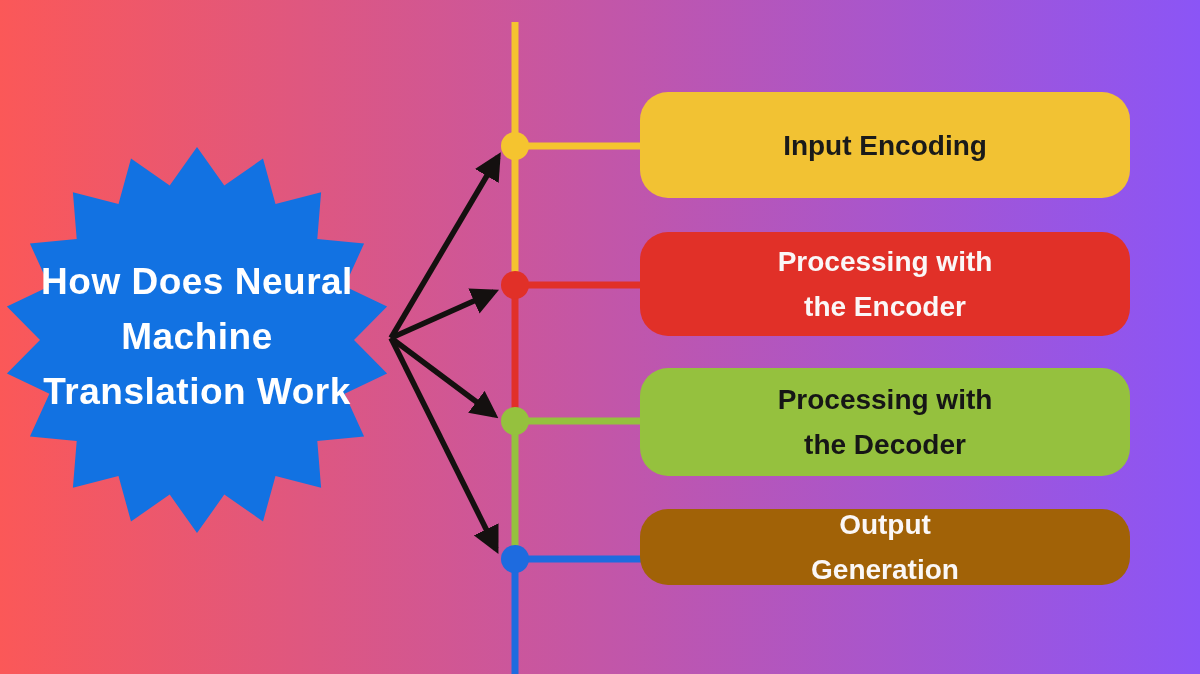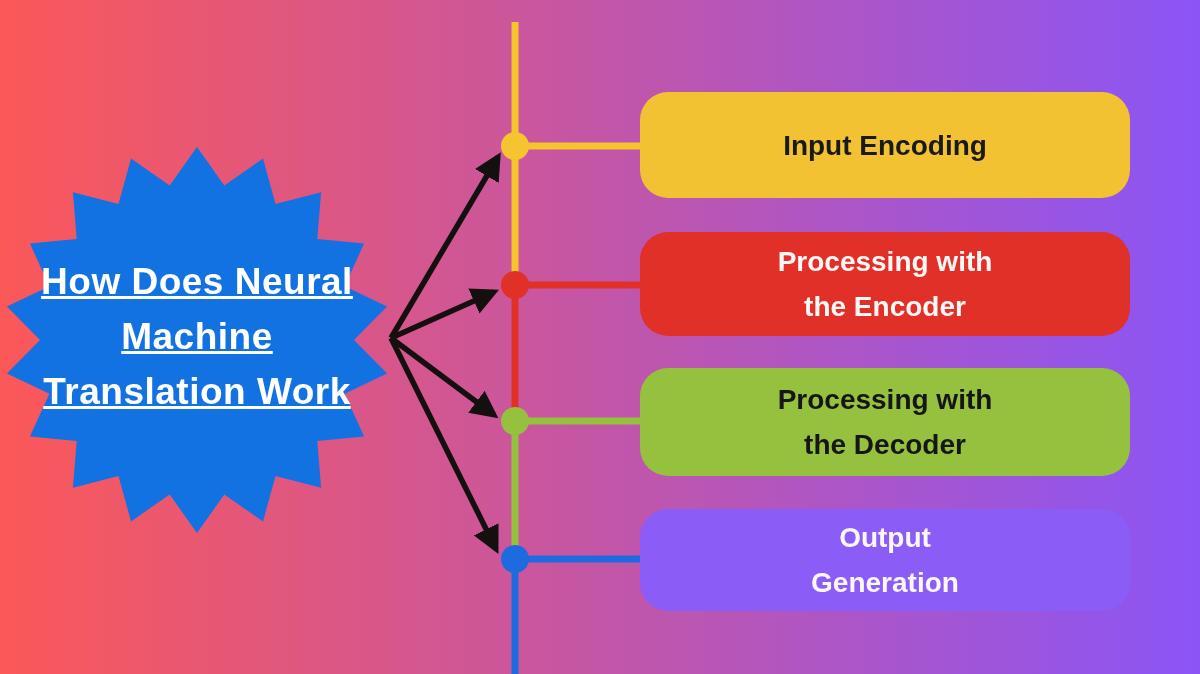--- a/index.html
+++ b/index.html
@@ -17,39 +17,38 @@
   .title {
     position: absolute;
     left: 12px; top: 254px; width: 370px;
     text-align: center;
     color: #FFFFFF;
     font-size: 37px;
     font-weight: bold;
     line-height: 55px;
     white-space: pre-line;
     letter-spacing: 0.5px;
-    text-decoration: underline;
   }
   .step-box {
     position: absolute;
     left: 640px; width: 490px;
     border-radius: 28px;
     display: flex;
     align-items: center;
     justify-content: center;
     text-align: center;
     font-size: 28px;
     font-weight: bold;
     line-height: 45px;
     white-space: pre-line;
   }
   .box-1 { top: 92px;  height: 106px; background: #F2C233; color: #1A1A1A; }
   .box-2 { top: 232px; height: 104px; background: #E13028; color: #FAF7F7; }
   .box-3 { top: 368px; height: 108px; background: #95C13E; color: #161616; }
-  .box-4 { top: 509px; height: 102px; background: #8b5cf6; color: #FAF7F7; }
+  .box-4 { top: 509px; height: 76px; background: #a16207; color: #FAF7F7; }
 </style>
 </head>
 <body>
 
 <svg class="layer-svg" viewBox="0 0 1200 674">
   <defs>
     <marker id="arrowhead" viewBox="0 0 10 10" refX="8" refY="5" markerWidth="5" markerHeight="5" orient="auto-start-reverse">
       <path d="M0,0 L10,5 L0,10 z" fill="#14100F"></path>
     </marker>
   </defs>

